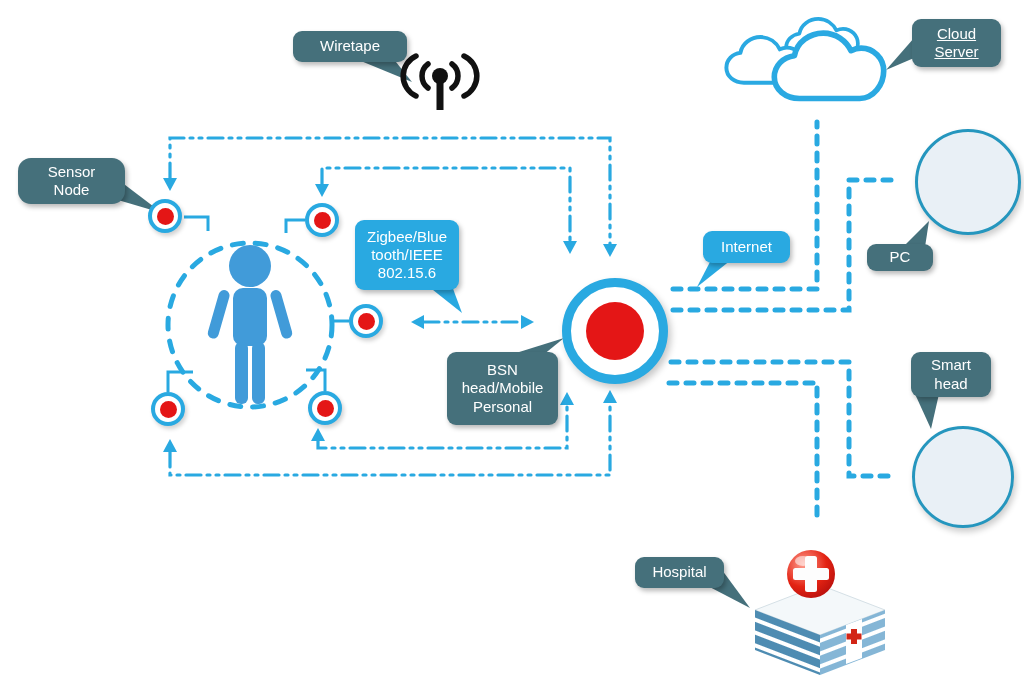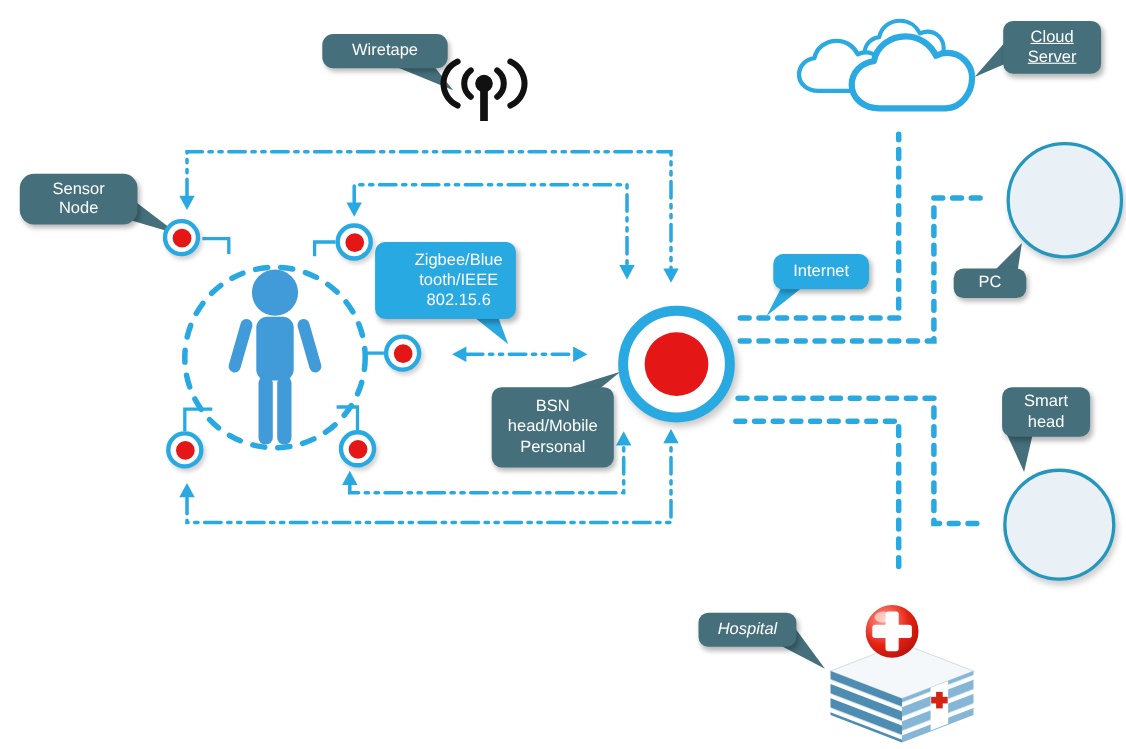--- a/index.html
+++ b/index.html
@@ -173,38 +173,38 @@
       <div class="dot"></div>
     </div>
 
   <div class="bsn-node">
       <div class="dot"></div>
     </div>
 
   <div class="device-circle" style="left:915px;top:129px;width:106px;height:106px;"></div>
   <div class="device-circle" style="left:912px;top:426px;width:102px;height:102px;"></div>
 
-  <div class="callout teal" style="left:293px;top:31px;width:114px;height:31px;border-radius:10px;">Wiretape</div>
+  <div class="callout teal" style="left:293px;top:31px;width:114px;height:31px;">Wiretape</div>
 
   <div class="callout teal" style="left:18px;top:158px;width:107px;height:46px;border-radius:13px;">Sensor
 Node</div>
 
-  <div class="callout blue" style="left:341px;top:220px;width:104px;height:70px;padding-left:24px;">Zigbee/Blue
+  <div class="callout blue" style="left:355px;top:220px;width:104px;height:70px;">Zigbee/Blue
 tooth/IEEE
 802.15.6</div>
 
   <div class="callout teal" style="left:427px;top:352px;width:111px;height:73px;margin-left:20px;">BSN
 head/Mobile
 Personal</div>
 
   <div class="callout blue" style="left:703px;top:231px;width:87px;height:32px;">Internet</div>
 
   <div class="callout teal" style="left:912px;top:19px;width:89px;height:48px;text-decoration:underline;">Cloud
 Server</div>
 
   <div class="callout teal" style="left:867px;top:244px;width:66px;height:27px;text-align:center;">PC</div>
 
   <div class="callout teal" style="left:911px;top:352px;width:80px;height:45px;">Smart
 head</div>
 
-  <div class="callout teal" style="left:635px;top:557px;width:89px;height:31px;font-style:italic;">Hospital</div>
+  <div class="callout teal" style="left:635px;top:557px;width:89px;height:31px;">Hospital</div>
 
 </div>
 
 </body></html>

